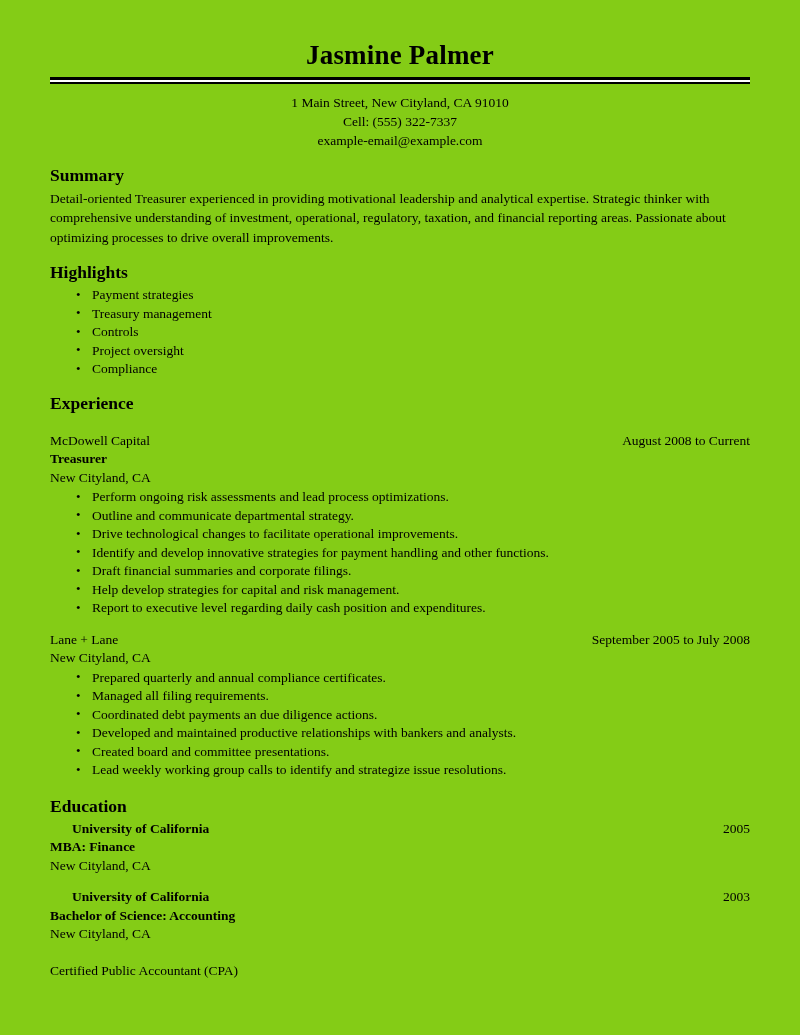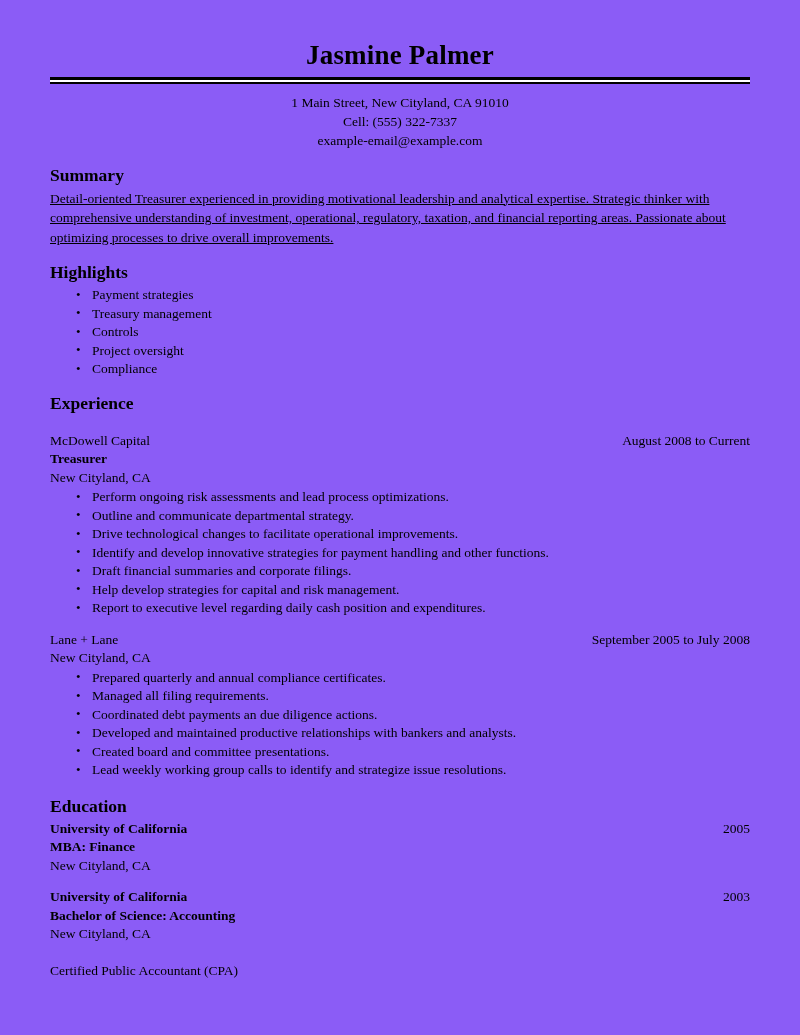--- a/index.html
+++ b/index.html
@@ -11,21 +11,21 @@
     width: 800px;
     height: 1035px;
     font-family: "Liberation Serif", "DejaVu Serif", serif;
     color: #000000;
     -webkit-font-smoothing: antialiased;
   }
   .page {
     position: relative;
     width: 800px;
     height: 1035px;
-    background: #8b5cf6;
+    background: #84cc16;
     box-sizing: border-box;
     padding: 0;
     overflow: hidden;
   }
   .inner {
     position: absolute;
     left: 50px;
     top: 0;
     width: 700px;
   }
@@ -70,28 +70,28 @@
     font-weight: bold;
     line-height: 1.2;
     margin-bottom: 3px;
   }
 
   
   .summary-text {
     font-size: 13.5px;
     line-height: 19.5px;
     text-align: left;
-    text-decoration: underline;
   }
 
   
   .highlights-cols {
     display: flex;
-    flex-direction: row;
+    flex-direction: column;
     margin-top: 2px;
+    justify-content: center;
   }
   .hl-col {
     width: 50%;
     box-sizing: border-box;
   }
   .hl-col.right {
     padding-left: 22px;
   }
   ul.bullets {
     list-style: none;
@@ -171,20 +171,21 @@
   }
   .edu-row {
     display: flex;
     justify-content: space-between;
     align-items: baseline;
     line-height: 18.5px;
   }
   .edu-school {
     font-size: 13.5px;
     font-weight: bold;
+    margin-left: 22px;
   }
   .edu-year {
     font-size: 13.5px;
     font-weight: normal;
     text-align: right;
     white-space: nowrap;
   }
   .edu-degree {
     font-size: 13.5px;
     font-weight: bold;

